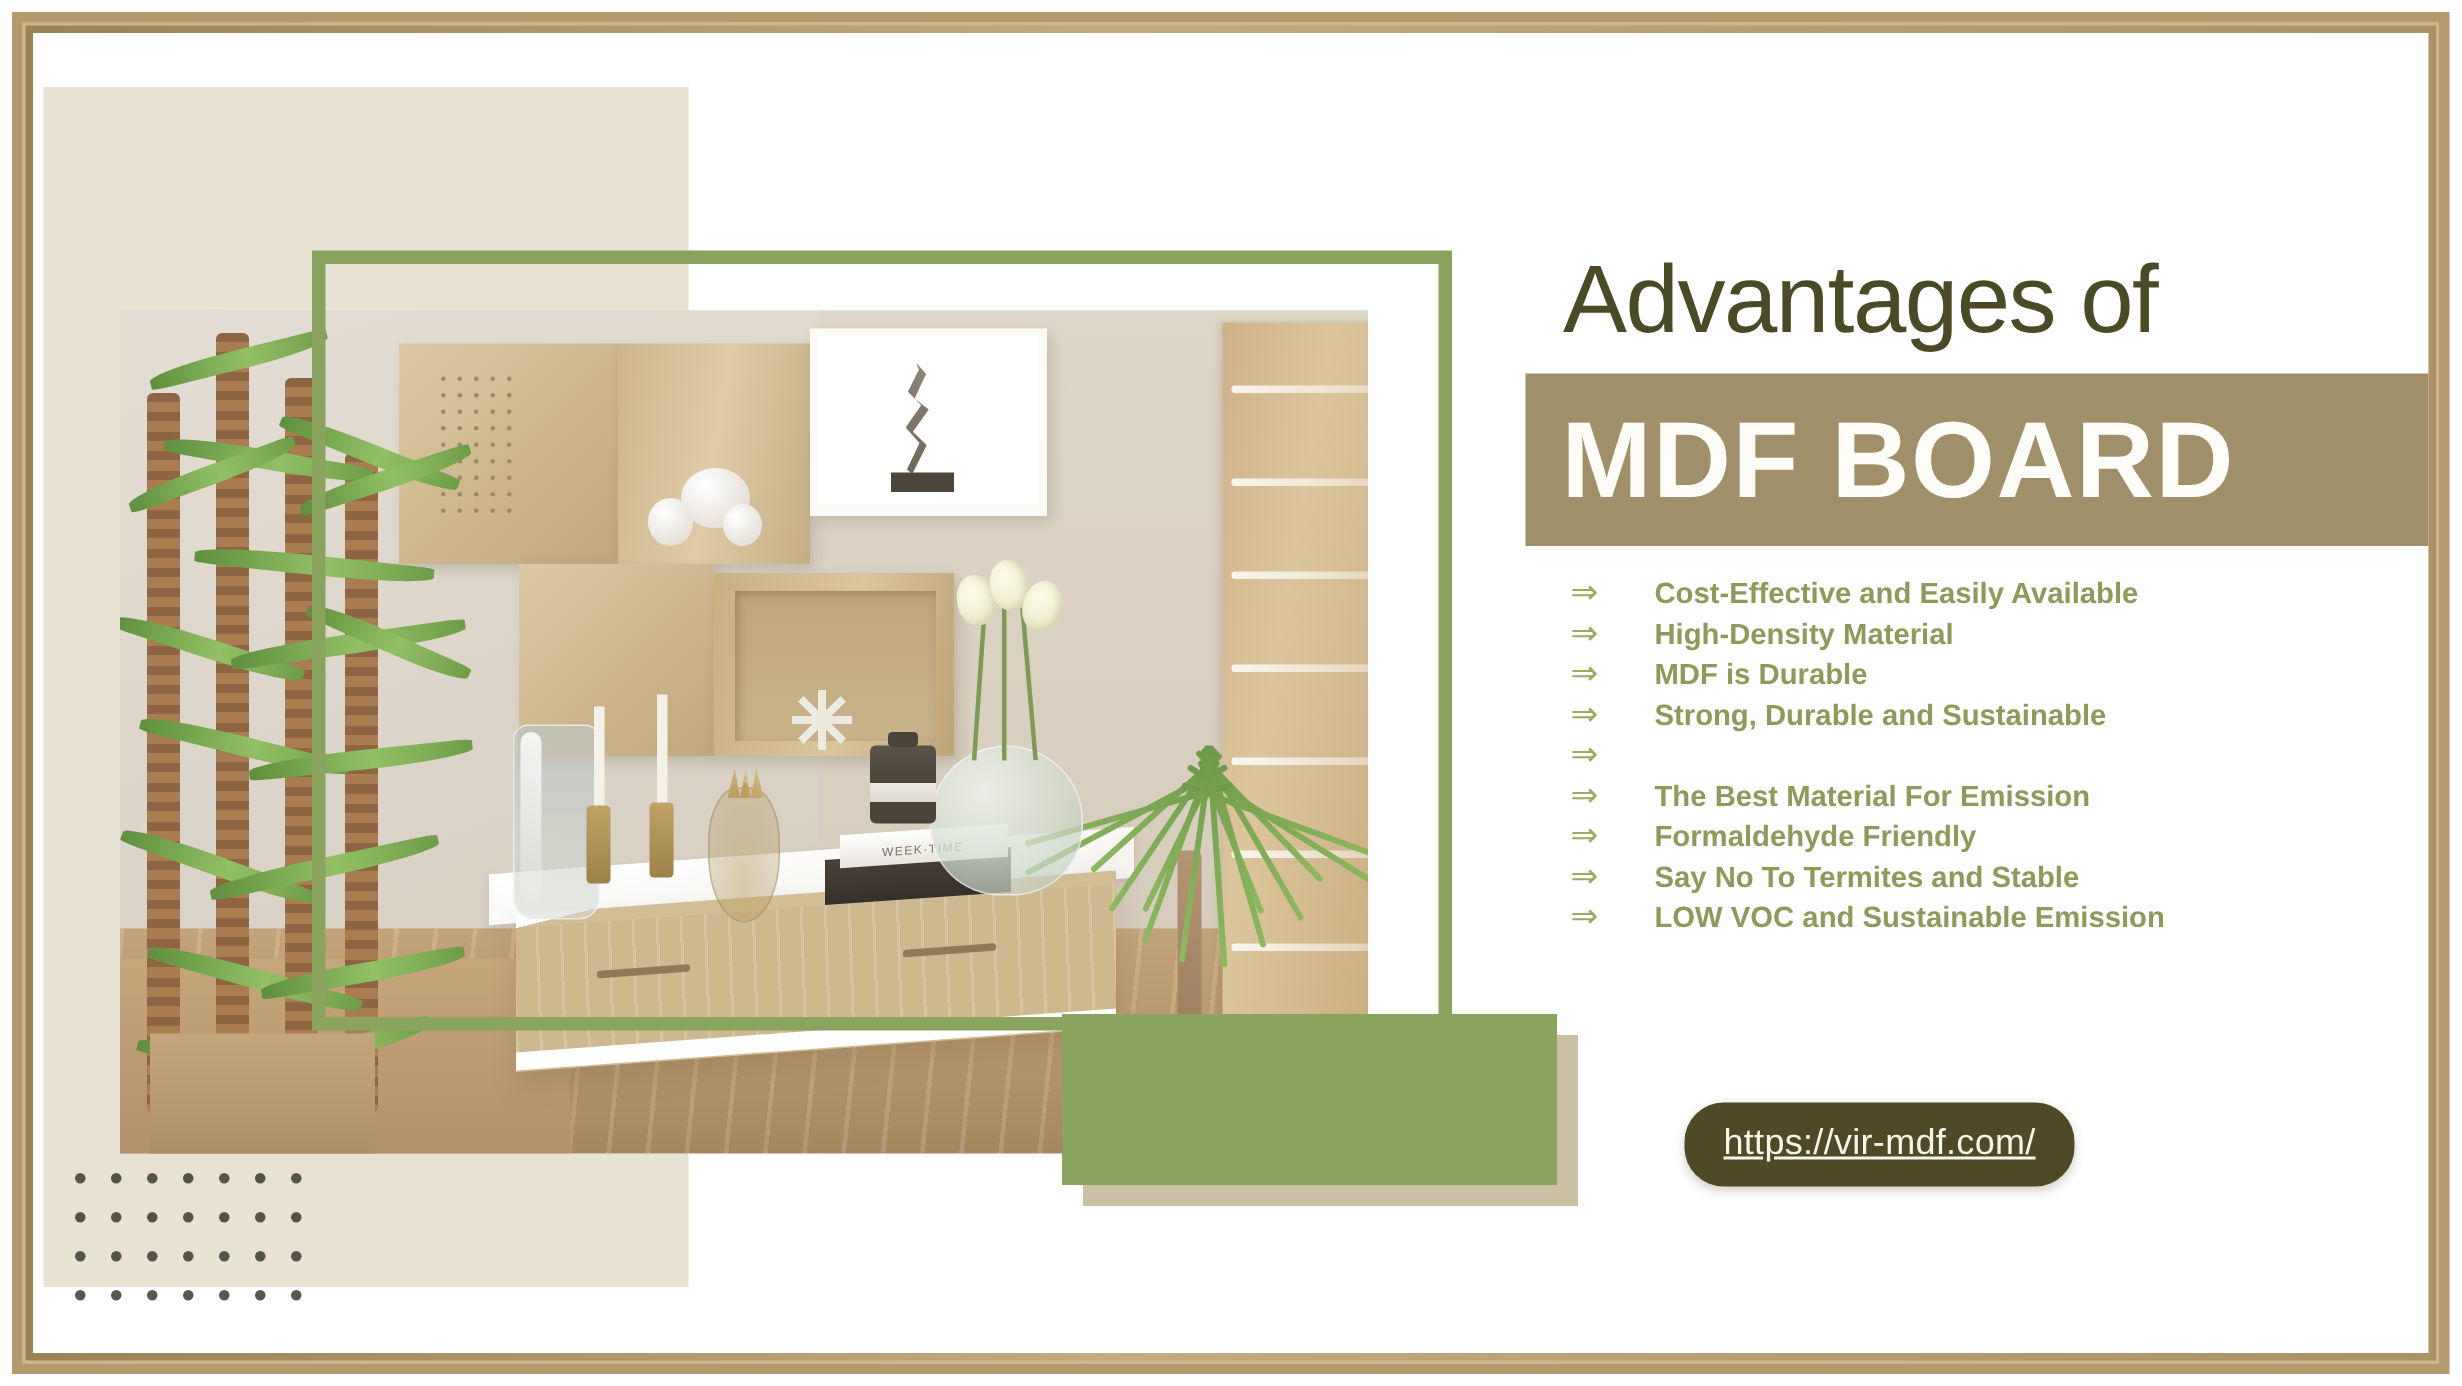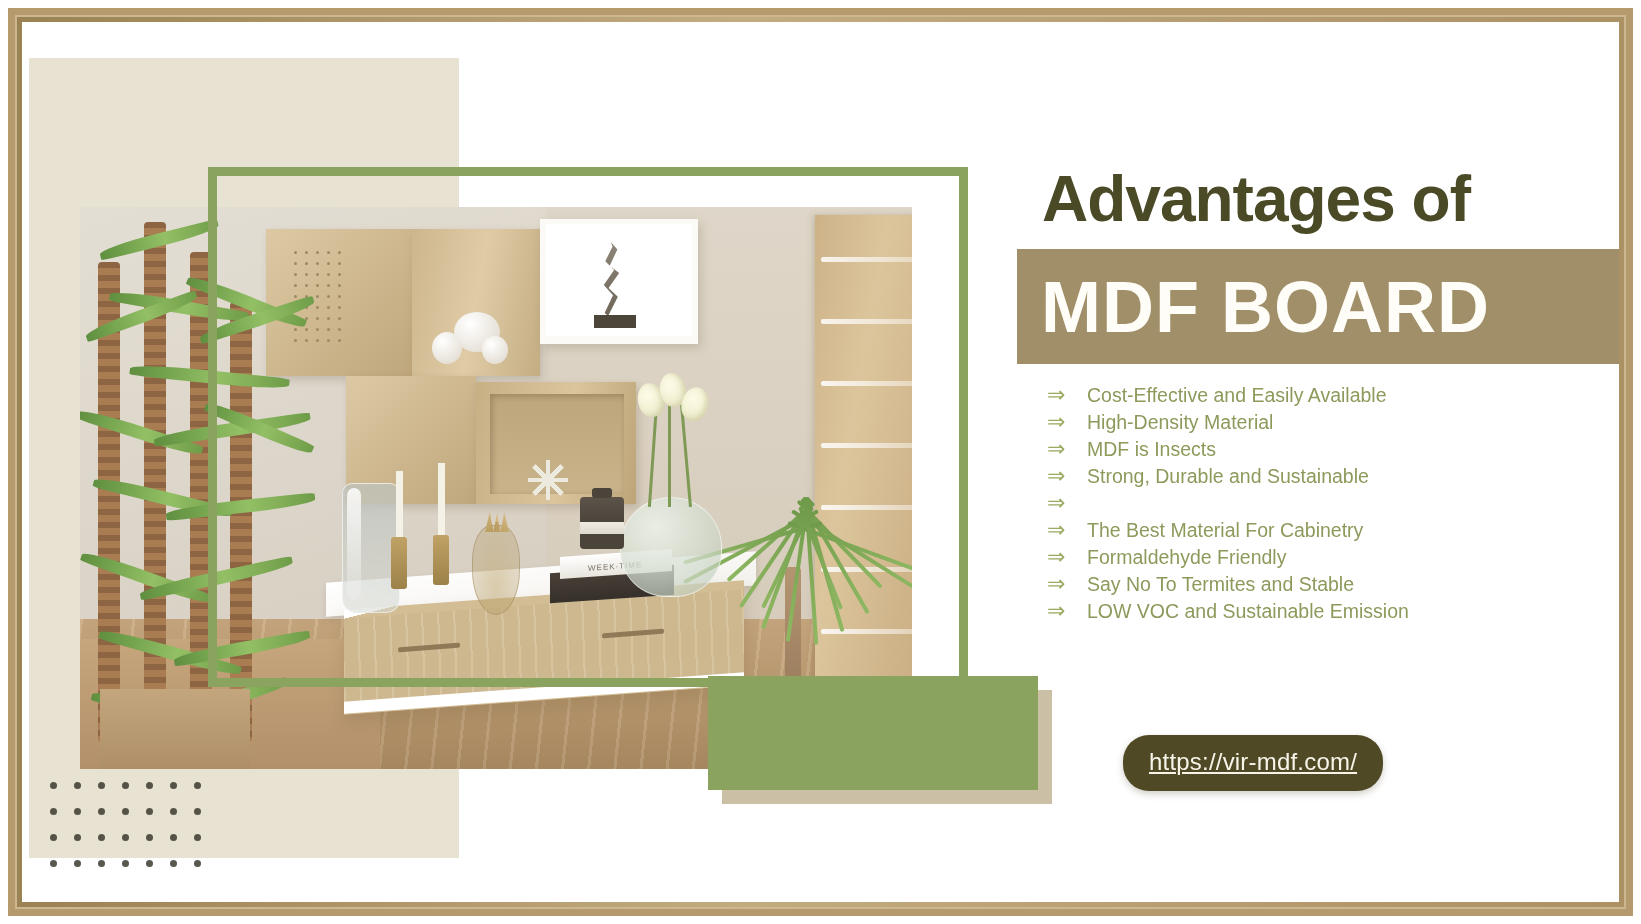--- a/index.html
+++ b/index.html
@@ -325,21 +325,21 @@
     position:absolute; left:700px; top:668px; width:330px; height:114px;
     background:#cbbfa6; z-index:4;
   }
 
   
   .right {
     position:absolute; left:995px; top:0; width:640px; height:100%;
   }
   .kicker{
     position:absolute; left:25px; top:140px;
-    font-size:64px; font-weight:700; color:#4a4a27;
+    font-size:64px; font-weight:400; color:#4a4a27;
     letter-spacing:-1px;
   }
   .title-band{
     position:absolute; left:0; top:227px; width:645px; height:115px;
     background:#a08f68;
     display:flex; align-items:center;
   }
   .title-band span{
     padding-left:24px;
     color:#fffdf8; font-size:72px; font-weight:700; letter-spacing:1px;
@@ -349,21 +349,21 @@
     position:absolute; left:30px; top:362px; width:600px;
   }
   .bullet{
     display:flex; align-items:baseline; gap:14px;
     height:27px;
   }
   .bullet .arw{
     color:#9aab61; font-size:22px; line-height:1; width:26px; flex:0 0 26px;
   }
   .bullet .txt{
-    color:#8c9a5b; font-size:19.5px; font-weight:400; white-space:nowrap;
+    color:#8c9a5b; font-size:19.5px; font-weight:700; white-space:nowrap;margin-left:16px;
   }
 
   .url-pill{
     position:absolute; left:106px; top:713px;
     background:#4f4a25; color:#f7f4e9;
     border-radius: 26px;
     padding:13px 26px 15px;
     font-size:24px; letter-spacing:.2px;
     box-shadow: 0 3px 7px rgba(70,65,35,.25);
   }
@@ -591,32 +591,32 @@
           <div class="bullet">
             <span class="arw">⇒</span>
             <span class="txt">Cost-Effective and Easily Available</span>
           </div>
           <div class="bullet">
             <span class="arw">⇒</span>
             <span class="txt">High-Density Material</span>
           </div>
           <div class="bullet">
             <span class="arw">⇒</span>
-            <span class="txt">MDF is Insects</span>
+            <span class="txt">MDF is Durable</span>
           </div>
           <div class="bullet">
             <span class="arw">⇒</span>
             <span class="txt">Strong, Durable and Sustainable</span>
           </div>
           <div class="bullet">
             <span class="arw">⇒</span>
           </div>
           <div class="bullet">
             <span class="arw">⇒</span>
-            <span class="txt">The Best Material For Cabinetry</span>
+            <span class="txt">The Best Material For Emission</span>
           </div>
           <div class="bullet">
             <span class="arw">⇒</span>
             <span class="txt">Formaldehyde Friendly</span>
           </div>
           <div class="bullet">
             <span class="arw">⇒</span>
             <span class="txt">Say No To Termites and Stable</span>
           </div>
           <div class="bullet">

